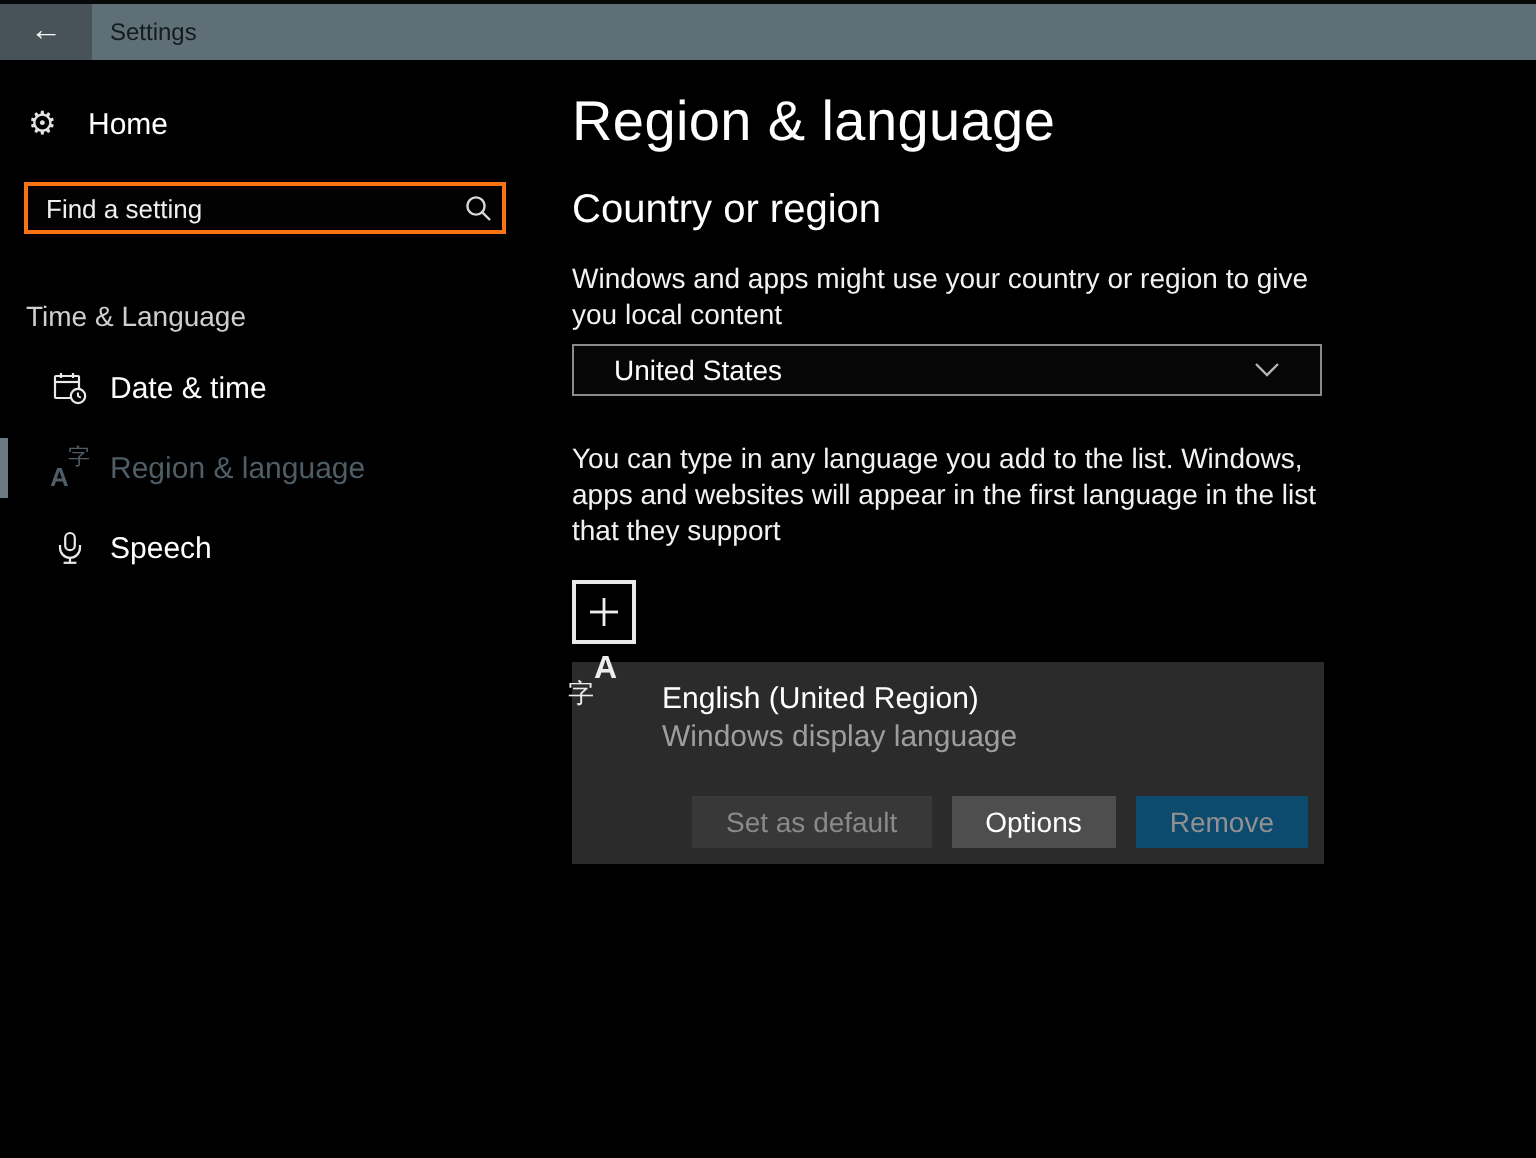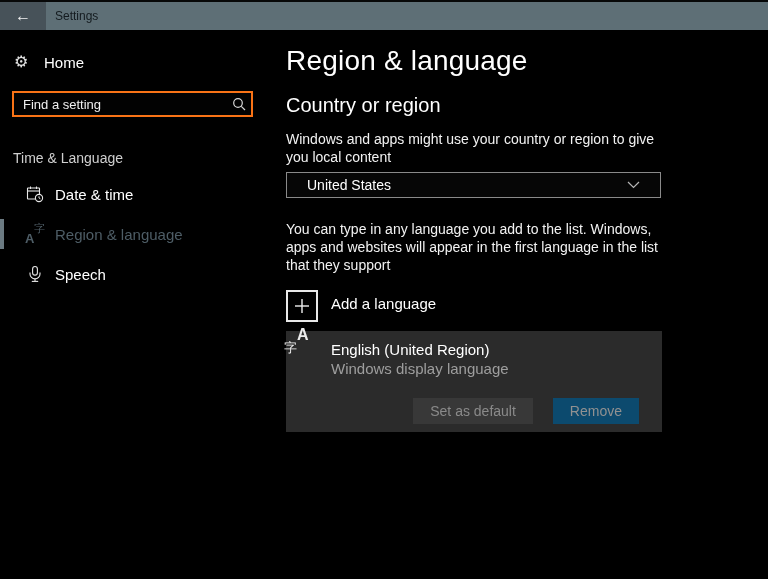--- a/index.html
+++ b/index.html
@@ -61,21 +61,21 @@
   .desc2 { margin-top: 22px; }
 
   .add-language { margin-top: 16px; display: flex; cursor: default; }
   .plus-box { width: 32px; height: 32px; border: 2px solid #e9e9e9; display: flex; align-items: center; justify-content: center; }
   .add-label { font-size: 15px; color: #fff; margin-left: 13px; margin-top: 5px; }
 
   .language-item { position: relative; margin-top: 9px; width: 376px; height: 101px; background: #2b2b2b; }
   .language-item .item-icon { position: absolute; left: 11px; top: 11px; }
   .lang-name { position: absolute; left: 45px; top: 10px; font-size: 15px; color: #fff; }
   .lang-sub { position: absolute; left: 45px; top: 29px; font-size: 15px; color: #9e9e9e; }
-  .btn-row { position: absolute; right: 23px; bottom: 8px; display: flex; gap: 20px; }
+  .btn-row { position: absolute; right: 8px; bottom: 8px; display: flex; gap: 10px; }
   .btn { height: 26px; font-size: 14px; font-family: inherit; border: none; padding: 0 17px;
     display: flex; align-items: center; justify-content: center; cursor: default; }
   .btn-disabled-dark { background: #383838; color: #8a8a8a; }
   .btn-enabled { background: #4e4e4e; color: #ffffff; }
   .btn-disabled { background: #0c4a6e; color: #919191; }
 
   svg { display: block; }
 </style>
 </head>
 <body>
@@ -170,33 +170,33 @@
 
     <p class="desc desc2">You can type in any language you add to the list. Windows, apps and websites will appear in the first language in the list that they support</p>
 
     <div class="add-language">
       <span class="plus-box">
         <svg width="16" height="16" viewBox="0 0 16 16">
           <line x1="8" y1="1" x2="8" y2="15" stroke="#efefef" stroke-width="1.4"></line>
           <line x1="1" y1="8" x2="15" y2="8" stroke="#efefef" stroke-width="1.4"></line>
         </svg>
       </span>
-      <span class="add-label">Add a language</span>
     </div>
 
     <div class="language-item">
       <span class="item-icon">
         <span class="lang-glyph big">
           <span class="g-a">A</span>
           <span class="g-cjk">字</span>
         </span>
       </span>
       <span class="lang-name">English (United Region)</span>
       <span class="lang-sub">Windows display language</span>
 
       <div class="btn-row">
         <button class="btn btn-disabled-dark">Set as default</button>
+        <button class="btn btn-enabled">Options</button>
         <button class="btn btn-disabled">Remove</button>
       </div>
     </div>
 
   </div>
 </div>
 
 </body></html>

